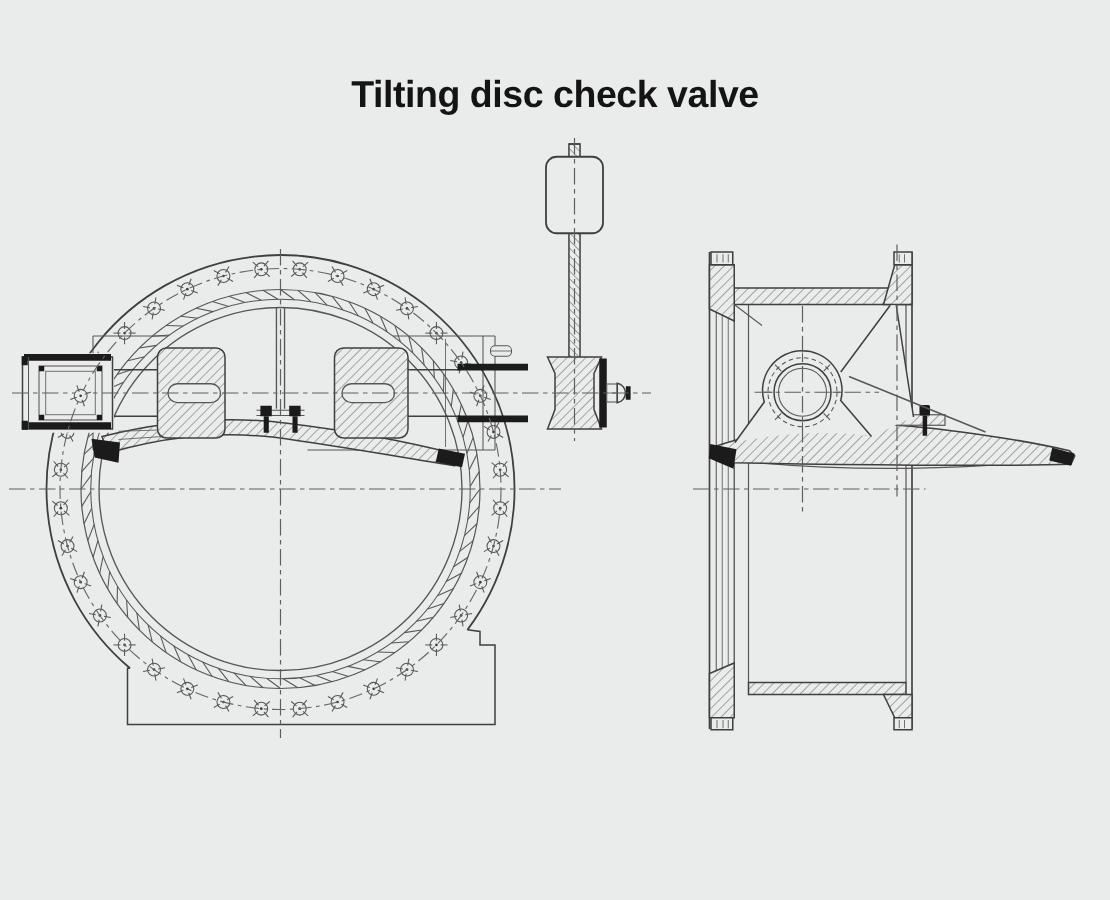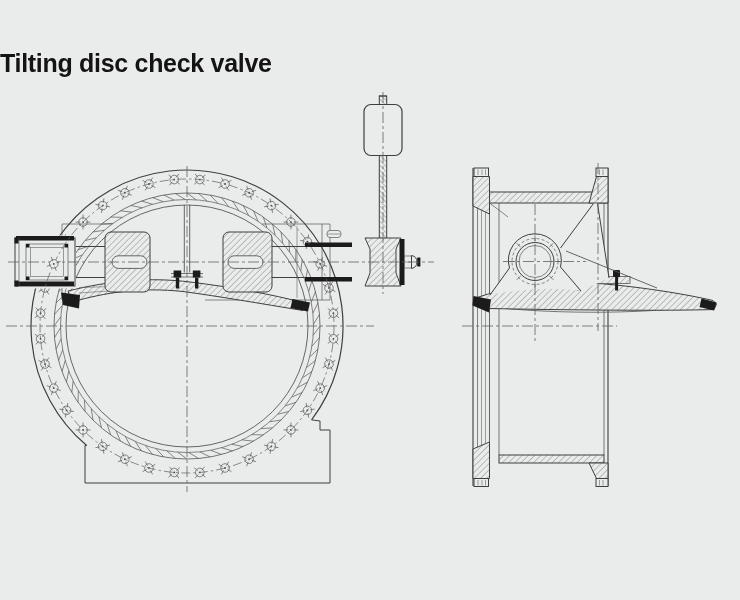--- a/index.html
+++ b/index.html
@@ -1,18 +1,18 @@
 <!DOCTYPE html>
 <html style="--c-background: #eaebeb; --c-line: #3f3f3f; --c-line_thin: #565656; --c-seal: #1b1b1b; --c-centerline: #5f5f5f; --c-title: #141414;"><head>
 <meta charset="utf-8">
 <style>
   html,body{margin:0;padding:0;}
   body{background:var(--c-background,#eaebeb);font-family:"Liberation Sans",sans-serif;}
   .stage{position:relative;width:740px;height:600px;background:var(--c-background,#eaebeb);overflow:hidden;}
-  .title{position:absolute;left:0;top:49px;width:740px;text-align:left;
+  .title{position:absolute;left:0;top:49px;width:740px;text-align:center;
          font-size:25px;font-weight:bold;letter-spacing:-0.3px;color:var(--c-title,#141414);}
   svg{position:absolute;left:0;top:0;}
   
   .s1{stroke:var(--c-line,#3f3f3f);stroke-width:1;fill:none;}
   .s2{stroke:var(--c-line_thin,#565656);stroke-width:.7;fill:none;}
   .s3{stroke:var(--c-line,#3f3f3f);stroke-width:1.2;fill:none;}
   .w9{stroke-width:.9;} .w8{stroke-width:.8;} .w6{stroke-width:.55;} .w11{stroke-width:1.1;}
   .bgf{fill:var(--c-background,#eaebeb);stroke:none;}
   .bgs{fill:var(--c-background,#eaebeb);}
   .dk{fill:var(--c-seal,#1b1b1b);stroke:none;}

